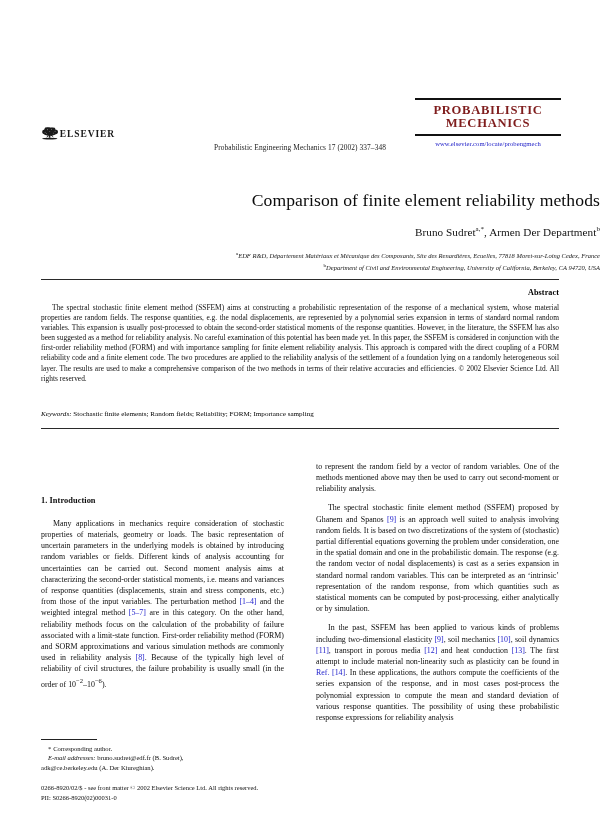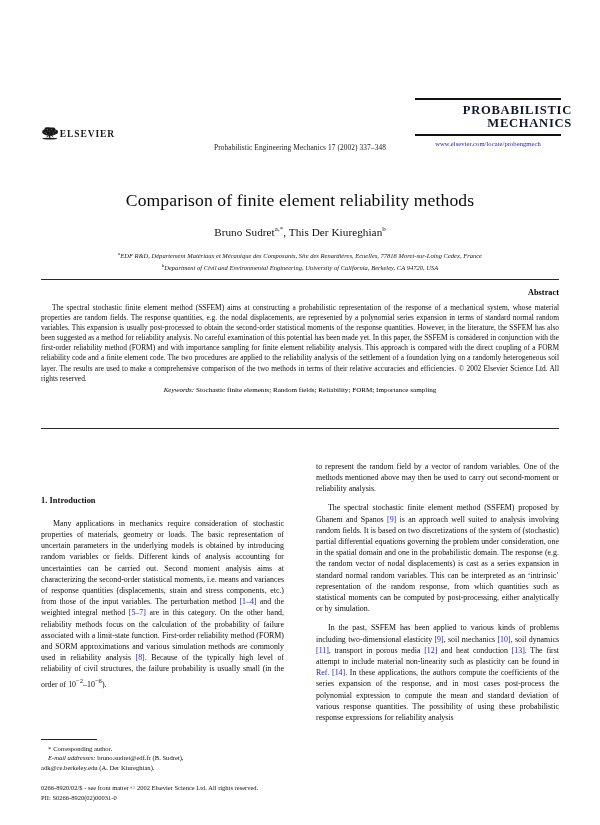--- a/index.html
+++ b/index.html
@@ -78,38 +78,38 @@
     background: #111;
     width: 146px;
     margin: 0 auto;
   }
   .brand-lines {
     font-family: "Liberation Serif", serif;
     font-weight: 700;
     font-size: 12.6px;
     letter-spacing: 0.7px;
     line-height: 13.2px;
-    color: #0f172a;
+    color: #7f1d1d;
     margin: 4px 0 4px 0;
-    text-align: right;
+    text-align: center;
   }
   .brand-url {
     font-size: 6.6px;
     color: #2121c8;
     margin-top: 4px;
     letter-spacing: 0.05px;
   }
 
   
   .title-block {
     position: absolute;
     left: 0;
     top: 190px;
     width: 600px;
-    text-align: center;
+    text-align: right;
   }
   .paper-title {
     font-size: 17.6px;
     font-weight: 400;
     letter-spacing: 0.1px;
     color: #0b0b0b;
     line-height: 20px;
   }
   .authors {
     margin-top: 15px;
@@ -152,25 +152,24 @@
   }
   .abstract-body {
     font-size: 7.4px;
     line-height: 10.1px;
     text-align: justify;
     text-indent: 11px;
     color: #101010;
     letter-spacing: 0.01px;
   }
   .keywords {
-    margin-top: 2px;
+    margin-top: 26px;
     font-size: 7.1px;
     line-height: 9.4px;
     letter-spacing: 0.01px;
-    text-align: center;
   }
   .keywords i { font-style: italic; }
 
   
   .columns {
     position: absolute;
     left: 41px;
     top: 437px;
     width: 518px;
     height: 310px;
@@ -275,21 +274,21 @@
         <div>MECHANICS</div>
       </div>
       <div class="brand-rule"></div>
       <div class="brand-url">www.elsevier.com/locate/probengmech</div>
     </div>
   </div>
 
   <div class="title-block">
     <div class="paper-title">Comparison of finite element reliability methods</div>
     <div class="authors">
-      <span>Bruno Sudret</span><sup>a,*</sup><span>, This Der Kiureghian</span><sup>b</sup>
+      <span>Bruno Sudret</span><sup>a,*</sup><span>, Armen Der Department</span><sup>b</sup>
     </div>
     <div class="affiliations">
       <span class="aff-line"><sup>a</sup><span>EDF R&amp;D, Département Matériaux et Mécanique des Composants, Site des Renardières, Ecuelles, 77818 Moret-sur-Loing Cedex, France</span></span>
       <span class="aff-line"><sup>b</sup><span>Department of Civil and Environmental Engineering, University of California, Berkeley, CA 94720, USA</span></span>
     </div>
   </div>
 
   <div class="rule-thick" style="top:279px"></div>
   <div class="rule-thick" style="top:428px"></div>
 

